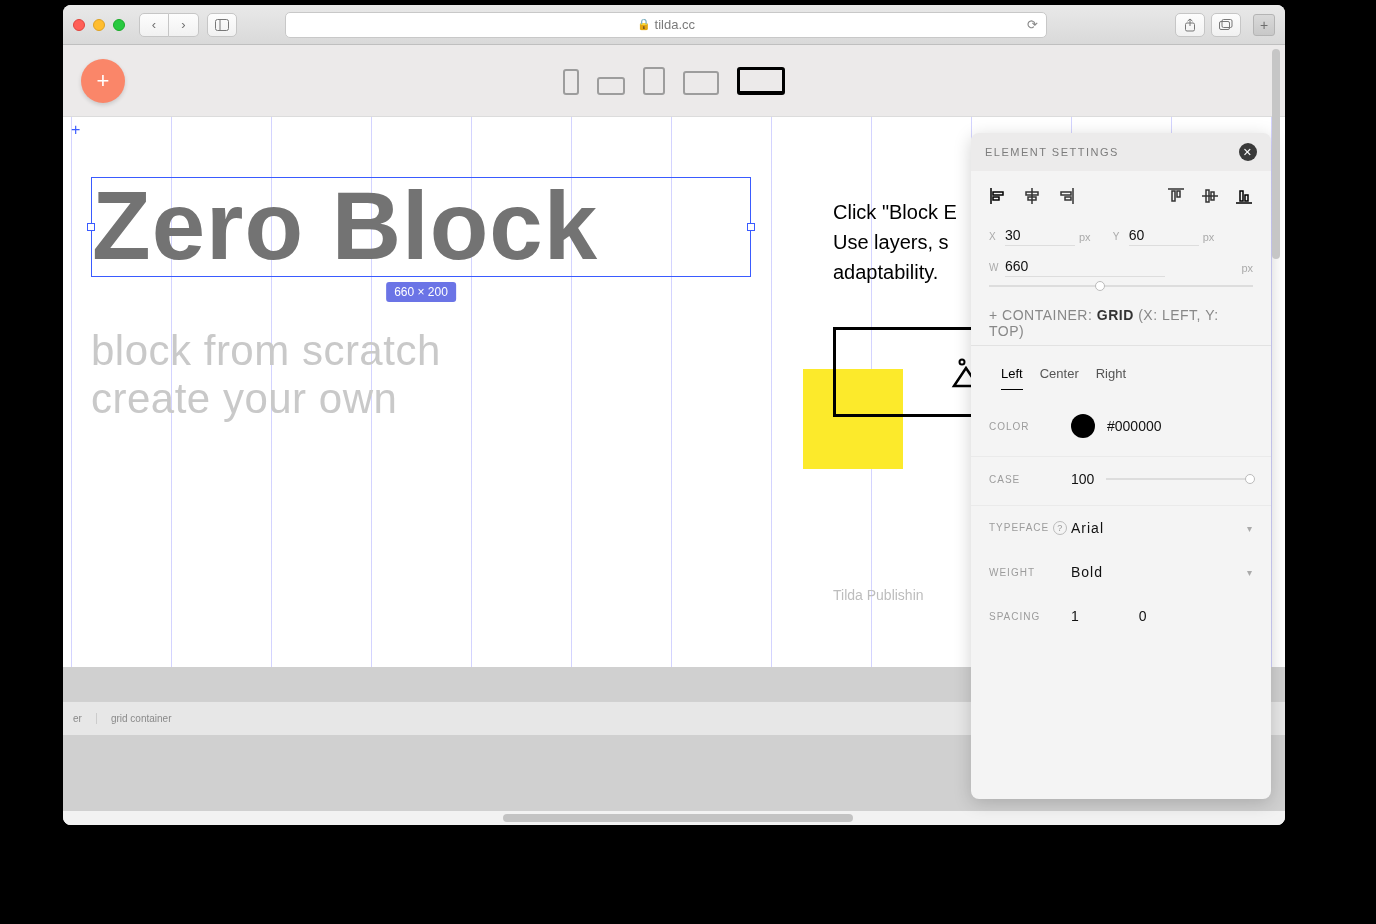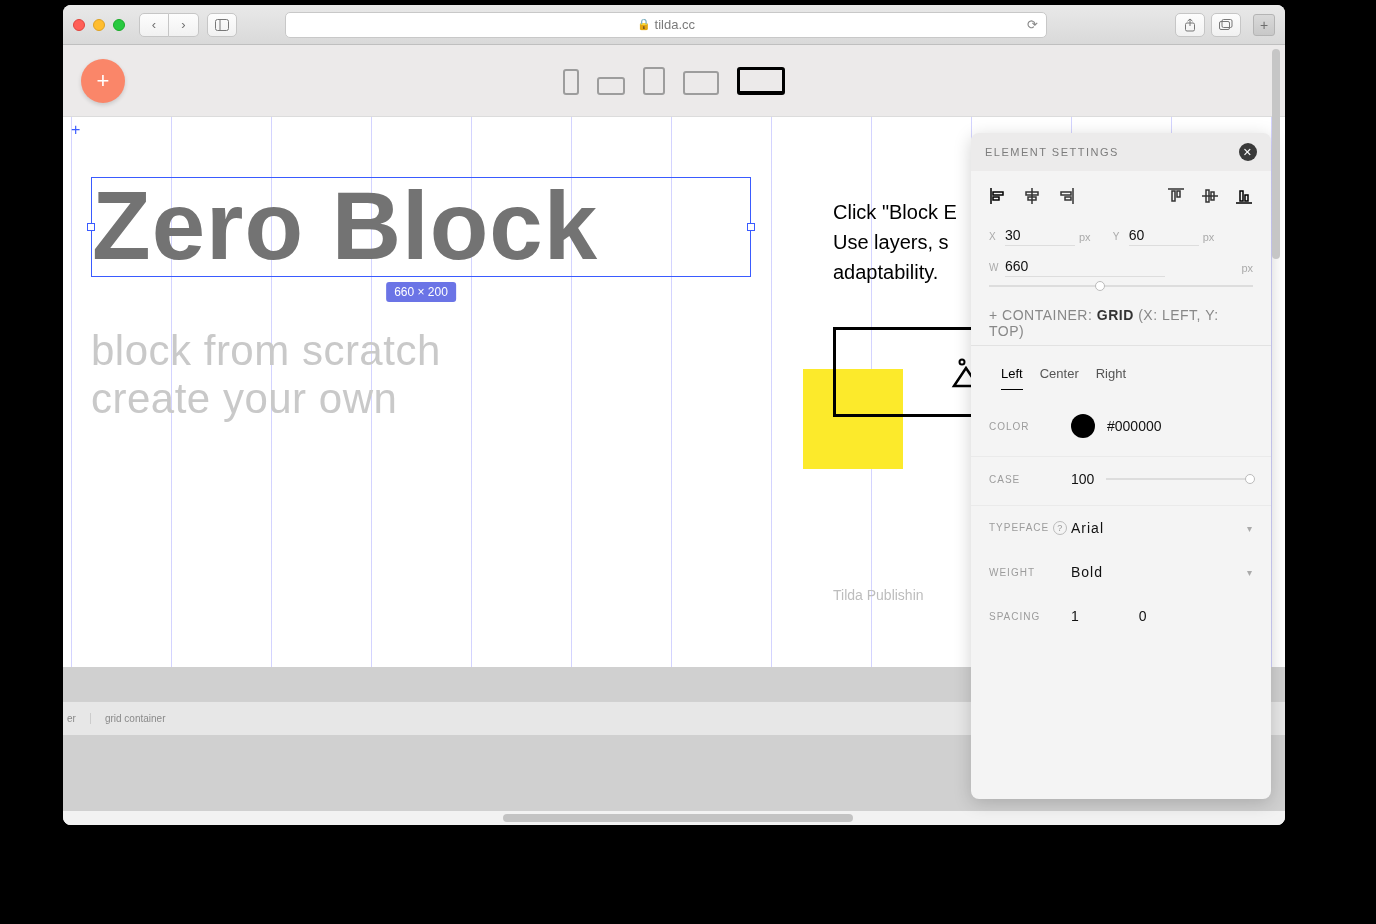--- a/index.html
+++ b/index.html
@@ -168,21 +168,21 @@
     position:absolute; left:740px; top:252px;
     width:100px; height:100px; background:#fcea2b;
   }
   .footer-txt{
     position:absolute; left:770px; top:470px;
     color:#bdbdbd; font-size:14px;
   }
   .bottom-strip{
     position:absolute; left:0; right:0; bottom:90px; height:34px;
     background:#e7e7e7; border-top:1px solid #d1d1d1;
-    display:flex;align-items:center; gap:14px; padding-left:4px;
+    display:flex;align-items:center; gap:14px; padding-left:10px;
     font-size:10px; color:#8a8a8a;
   }
   .bottom-strip span+span { border-left:1px solid #ccc; padding-left:14px;}
 
   .h-scrollbar{
     position:absolute; left:0; right:0; bottom:0; height:14px;
     background:#f2f2f2;
   }
   .h-scrollbar .thumb{
     position:absolute; left:440px; width:350px; top:3px; height:8px;

